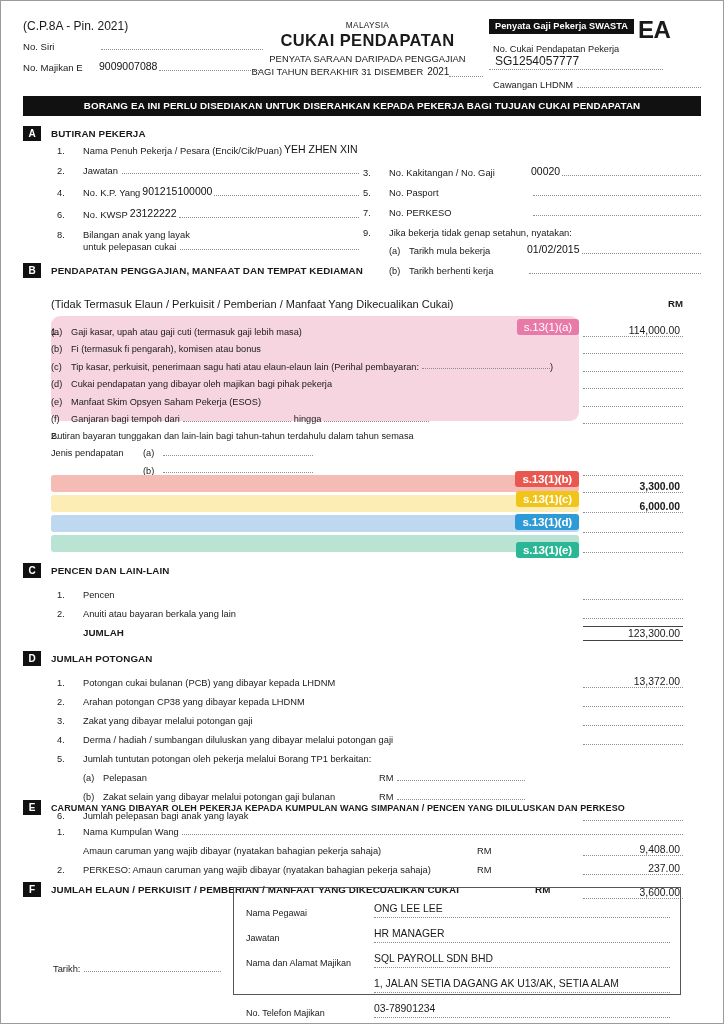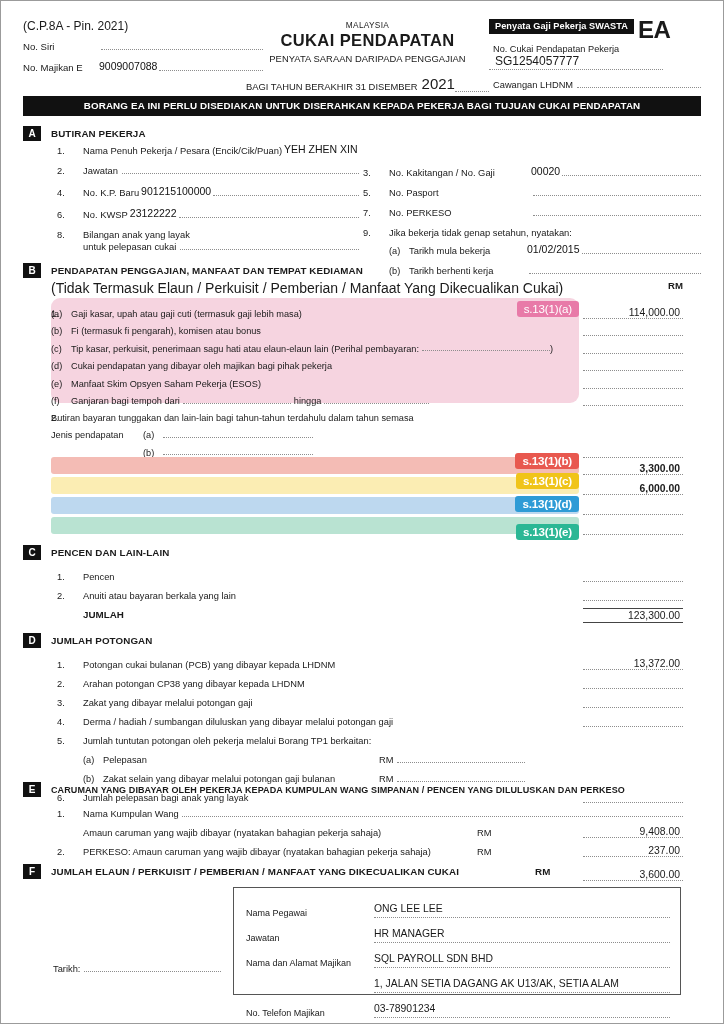--- a/index.html
+++ b/index.html
@@ -35,21 +35,21 @@
   .cp8a { position:absolute; left:0; top:0; font-size:12px; }
   .siri-blk { position:absolute; left:0; top:22px; width:240px; }
   .siri-row { display:flex; align-items:flex-end; margin-bottom:8px; }
   .siri-lbl { font-size:9.6px; width:74px; flex:none; }
 
   .ctr { position:absolute; left:212px; top:1px; width:265px; text-align:center; }
   .ctr .malaysia { font-size:8.3px; letter-spacing:.3px; }
   .ctr .cukai { font-size:16.5px; font-weight:bold; letter-spacing:.4px; margin-top:1px; }
   .ctr .sub1 { font-size:9.4px; margin-top:3px; letter-spacing:.05px; }
   .ctr .sub2 { font-size:9.4px; margin-top:2px; display:flex; justify-content:center; align-items:flex-end; }
-  .yr { font-size:15px; margin-left:4px;margin-top:9px; }
+  .yr { font-size:10px; margin-left:4px; }
   .yr-u { width:34px; border-bottom:1px dotted #8d8d8d; height:0; }
 
   .right-blk { position:absolute; right:0; top:0; width:212px; }
   .swasta-row { display:flex; align-items:flex-start; }
   .swasta {
     background:#111; color:#fff; font-size:9.2px; font-weight:bold;
     padding:2px 6px 3px 6px; letter-spacing:.05px; white-space:nowrap;
   }
   .ea { font-size:24px; font-weight:bold; line-height:.92; margin-left:4px; letter-spacing:-.5px; }
   .rb-lbl { font-size:9.2px; margin-top:3px; padding-left:4px; }
@@ -77,21 +77,21 @@
   .secA { position:relative; height:118px; margin-top:2px; }
   .colL { position:absolute; left:34px; top:0; width:302px; }
   .colR { position:absolute; left:340px; top:22px; width:338px; }
   .li { display:flex; align-items:flex-end; margin-bottom:9px; }
   .num { font-size:9.3px; width:26px; flex:none; }
   .lbl { font-size:9.4px; white-space:nowrap; flex:none; }
   .indent { padding-left:26px;justify-content:flex-end; }
 
   
   .secB { position:relative; margin-top:1px; }
-  .b-note { font-size:14px; margin-left:28px; margin-top:2px; }
+  .b-note { font-size:11px; margin-left:28px; margin-top:20px; }
   .rm-hd { position:absolute; right:18px; top:0; font-size:9.6px; font-weight:bold; }
 
   .bandwrap { position:relative; margin-top:4px; }
   .band-pink {
     position:absolute; left:28px; right:122px; top:0; height:105px;
     background:#f6d4e0; border-radius:9px;
   }
   .b-rows { position:relative; }
   .b-row { display:flex; align-items:flex-end; height:17.5px; }
   .b-n { font-size:9.2px; width:26px; flex:none; padding-left:28px; }
@@ -197,21 +197,21 @@
         <span class="dotted"></span>
       </div>
       <div class="li">
         <span class="num">2.</span>
         <span class="lbl">Jawatan</span>
         <span class="val"></span>
         <span class="dotted"></span>
       </div>
       <div class="li">
         <span class="num">4.</span>
-        <span class="lbl">No. K.P. Baru</span>
+        <span class="lbl">No. K.P. Yang</span>
         <span class="val">901215100000</span>
         <span class="dotted"></span>
       </div>
       <div class="li">
         <span class="num">6.</span>
         <span class="lbl">No. KWSP</span>
         <span class="val">23122222</span>
         <span class="dotted"></span>
       </div>
       <div class="li" style="margin-bottom:1px;">

